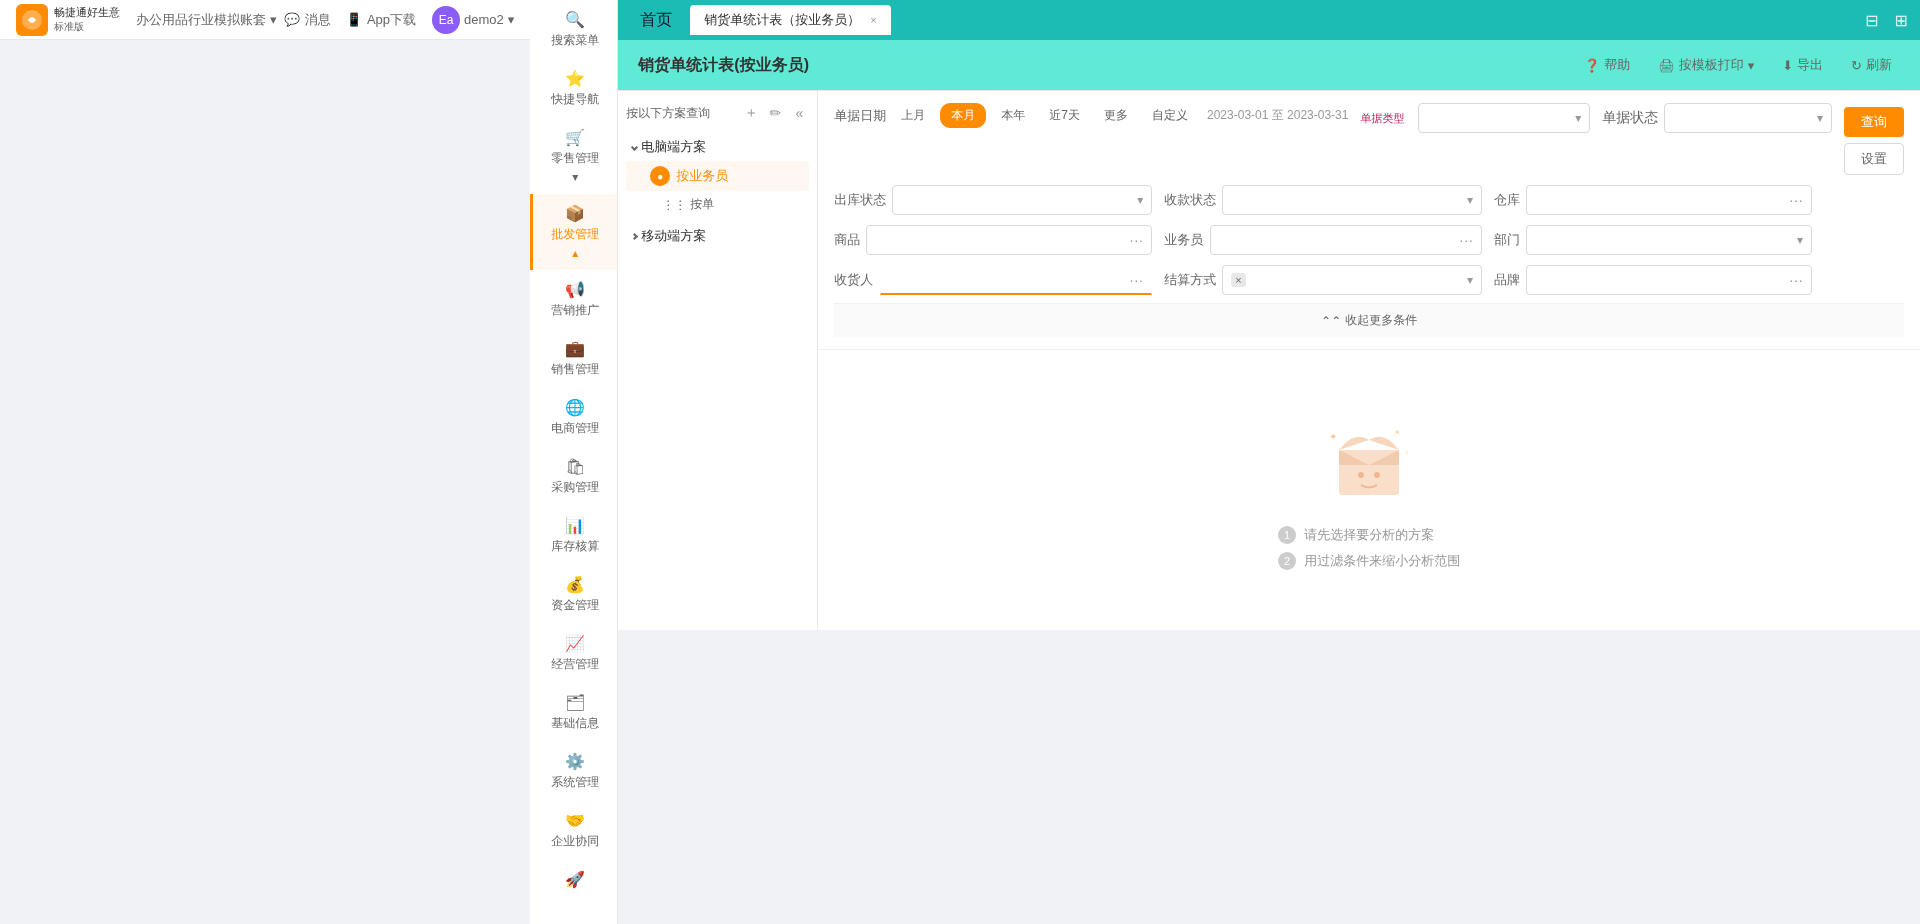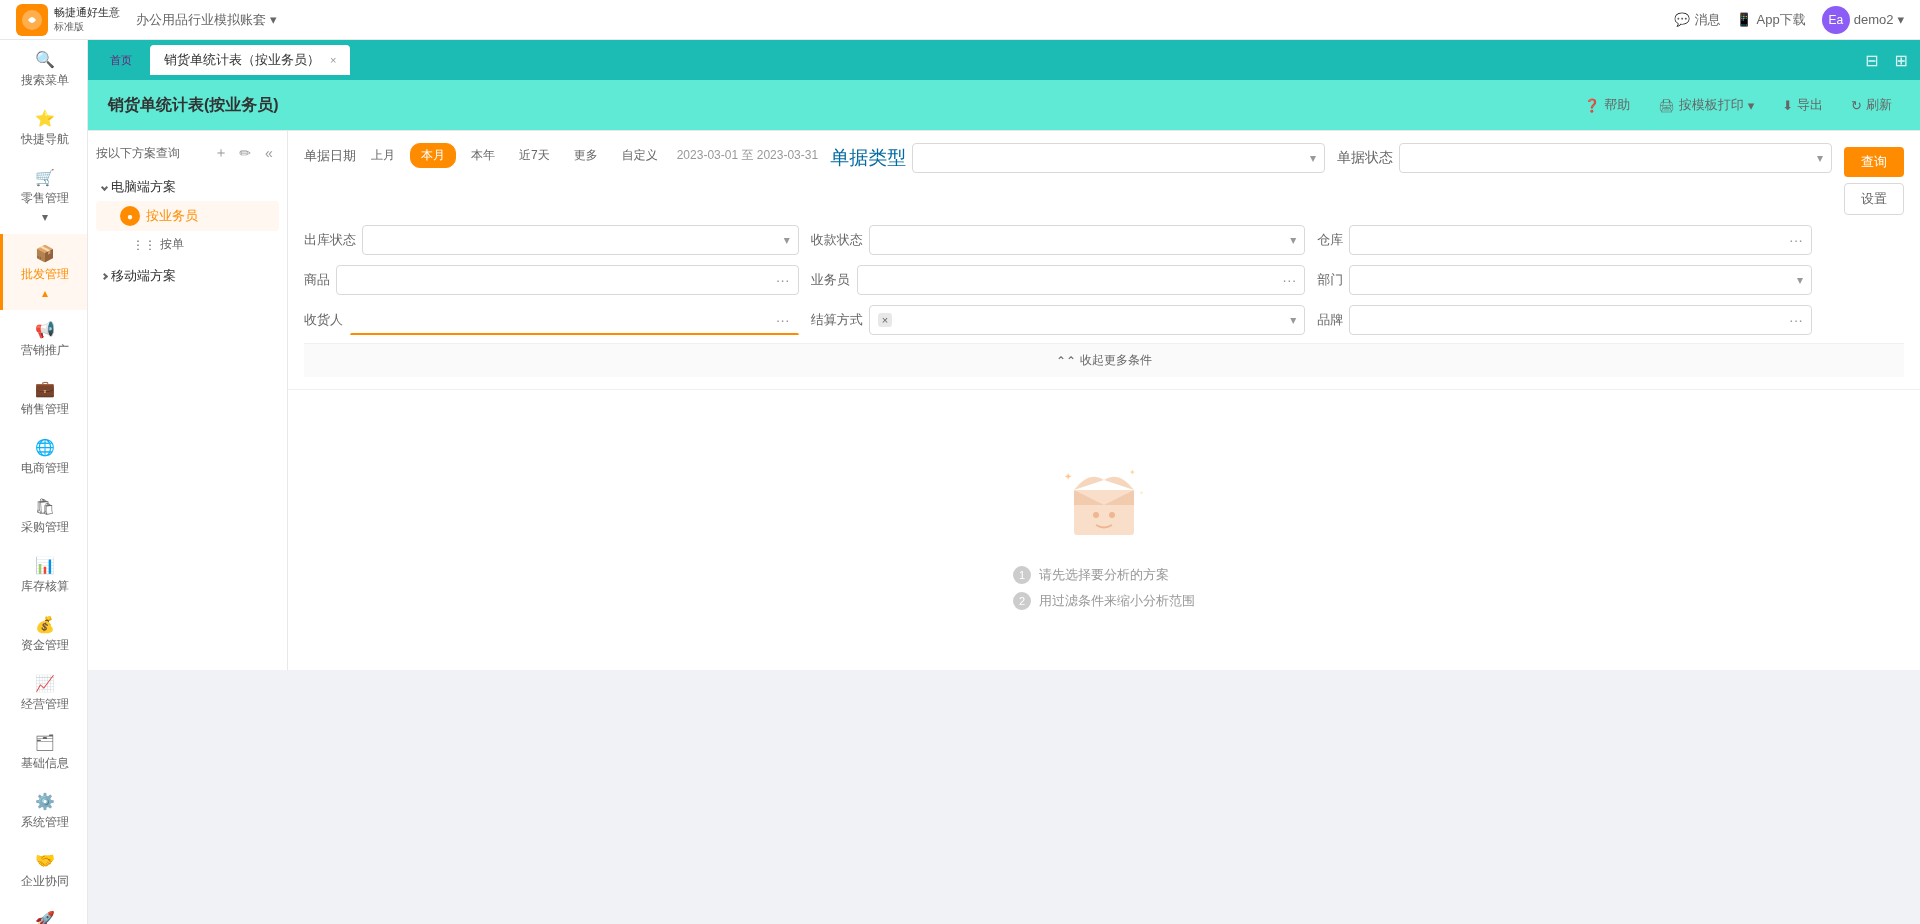--- a/index.html
+++ b/index.html
@@ -1,19 +1,19 @@
 <!DOCTYPE html>
 <html><head>
   <meta charset="utf-8">
   <style>
     * { box-sizing: border-box; margin: 0; padding: 0; font-family: 'Microsoft YaHei', Arial, sans-serif; }
     body { background: #f0f2f5; font-size: 13px; color: #333; }
 
     
-    .app-container { display: flex; flex-direction: column; height: 924px; width: 1920px; overflow: hidden; }
+    .app-container { display: flex; flex-direction: row; height: 924px; width: 1920px; overflow: hidden; }
 
     
     .top-bar { background: #fff; height: 40px; display: flex; align-items: center; padding: 0 16px; border-bottom: 1px solid #e8e8e8; justify-content: space-between; }
     .top-bar-left { display: flex; align-items: center; gap: 8px; }
     .logo-area { display: flex; align-items: center; gap: 6px; }
     .logo-icon { width: 32px; height: 32px; background: #ff8c00; border-radius: 6px; display: flex; align-items: center; justify-content: center; color: white; font-size: 12px; font-weight: bold; }
     .logo-text { font-size: 11px; color: #333; line-height: 1.3; }
     .logo-sub { font-size: 10px; color: #666; }
     .app-selector { display: flex; align-items: center; gap: 4px; color: #666; font-size: 13px; cursor: pointer; padding: 4px 8px; border-radius: 4px; }
     .top-bar-right { display: flex; align-items: center; gap: 16px; }
@@ -29,21 +29,21 @@
     .sidebar-item.active { color: #ff8c00; border-left-color: #ff8c00; background: #fff7f0; }
     .sidebar-item .icon { font-size: 16px; }
 
     
     .content-area { flex: 1; display: flex; flex-direction: column; overflow: hidden; }
 
     
     .tab-bar { background: #1cbbb4; height: 40px; display: flex; align-items: center; padding: 0 8px; gap: 4px; }
     .tab { display: flex; align-items: center; gap: 6px; padding: 6px 14px; border-radius: 4px 4px 0 0; cursor: pointer; font-size: 13px; color: rgba(255,255,255,0.85); }
     .tab.active { background: #fff; color: #333; border-radius: 4px 4px 0 0; }
-    .tab-home { color: #701a75; font-size: 11px; padding: 6px 14px; cursor: pointer; }
+    .tab-home { color: #0f172a; font-size: 16px; padding: 6px 14px; cursor: pointer; }
     .tab-close { color: #999; font-size: 11px; cursor: pointer; margin-left: 4px; }
     .tab-bar-actions { margin-left: auto; display: flex; gap: 8px; }
     .tab-bar-btn { color: rgba(255,255,255,0.85); cursor: pointer; font-size: 16px; padding: 4px; }
 
     
     .page-content { flex: 1; background: #f0f2f5; overflow-y: auto; padding: 0; }
 
     
     .page-header { background: #5eead4; padding: 12px 20px; display: flex; align-items: center; justify-content: space-between; border-bottom: 1px solid #e8e8e8; }
     .page-title { font-size: 16px; font-weight: bold; color: #333; }
@@ -296,21 +296,21 @@
                     <div class="date-btn">上月</div>
                     <div class="date-btn active">本月</div>
                     <div class="date-btn">本年</div>
                     <div class="date-btn">近7天</div>
                     <div class="date-btn">更多</div>
                     <div class="date-btn">自定义</div>
                   </div>
                   <span style="font-size:12px;color:#999;margin-left:4px;">2023-03-01 至 2023-03-31</span>
                 </div>
                 <div style="display:flex;align-items:center;gap:6px;flex:1;">
-                  <span style="color:#0369a1;font-size:19px;white-space:nowrap;min-width:52px;">单据类型</span>
+                  <span style="color:#be185d;font-size:11px;white-space:nowrap;min-width:52px;">单据类型</span>
                   <div class="filter-control" style="flex:1;">
                     <span class="filter-control-placeholder"></span>
                     <span style="color:#999;font-size:12px;">▾</span>
                   </div>
                 </div>
                 <div style="display:flex;align-items:center;gap:6px;flex:1;">
                   <span style="color:#666;font-size:14px;white-space:nowrap;min-width:52px;">单据状态</span>
                   <div class="filter-control" style="flex:1;">
                     <span class="filter-control-placeholder"></span>
                     <span style="color:#999;font-size:12px;">▾</span>

